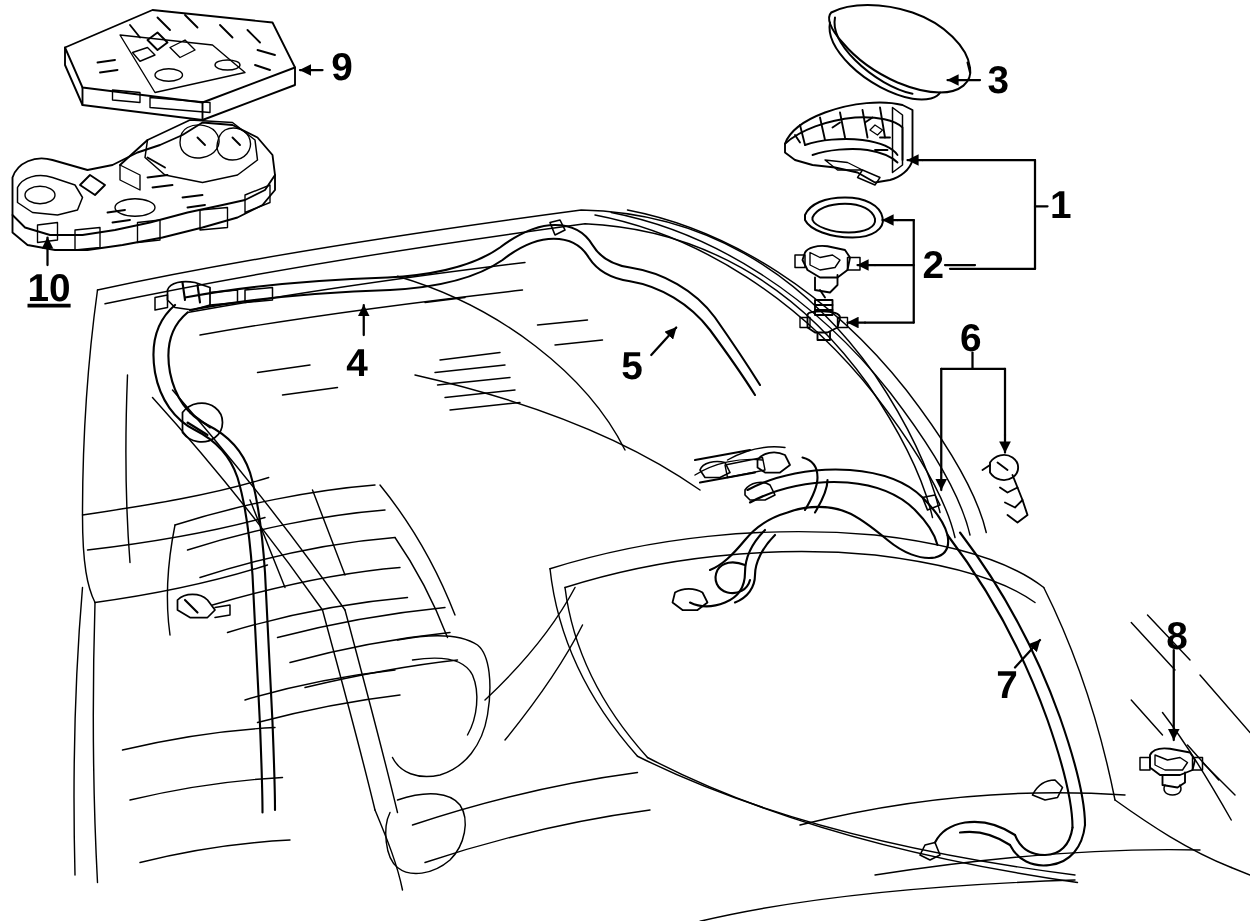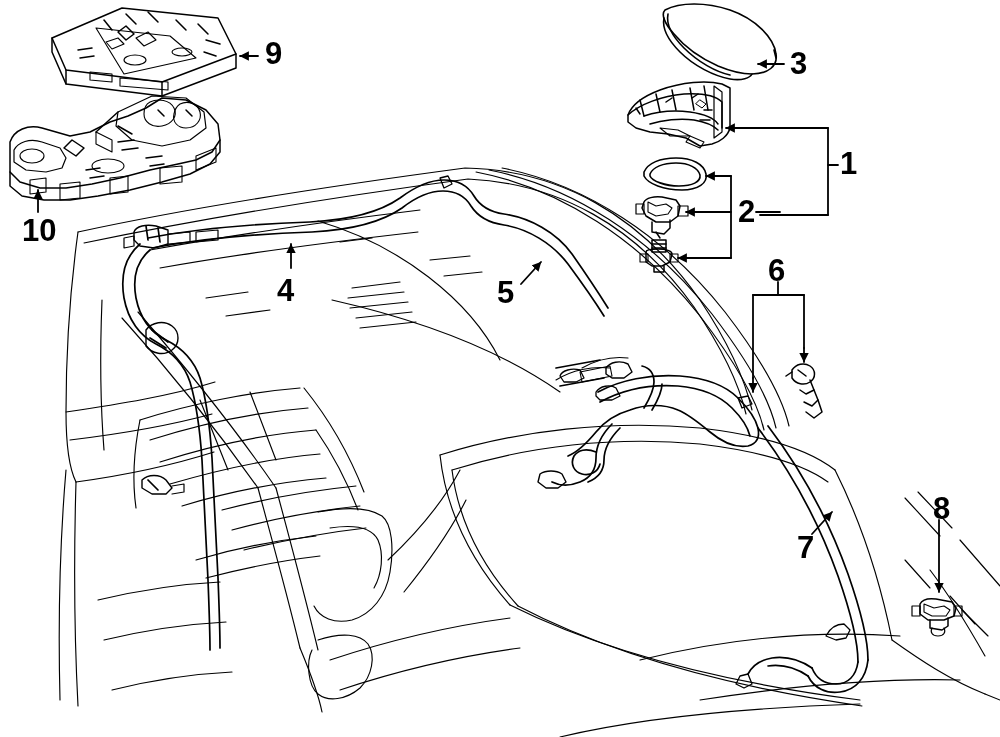--- a/index.html
+++ b/index.html
@@ -403,15 +403,15 @@
 
   <div class="callout-label" style="left:840px; top:148px;">1</div>
   <div class="callout-label" style="left:738px; top:196px;">2</div>
   <div class="callout-label" style="left:790px; top:48px;">3</div>
   <div class="callout-label" style="left:277px; top:275px;">4</div>
   <div class="callout-label" style="left:497px; top:277px;">5</div>
   <div class="callout-label" style="left:768px; top:255px;">6</div>
   <div class="callout-label" style="left:797px; top:532px;">7</div>
   <div class="callout-label" style="left:933px; top:493px;">8</div>
   <div class="callout-label" style="left:265px; top:38px;">9</div>
-  <div class="callout-label" style="left:22px; top:215px;">10</div>
+  <div class="callout-label" style="left:22px; top:215px;text-decoration:underline;">10</div>
 
 </div>
 
 </body></html>

